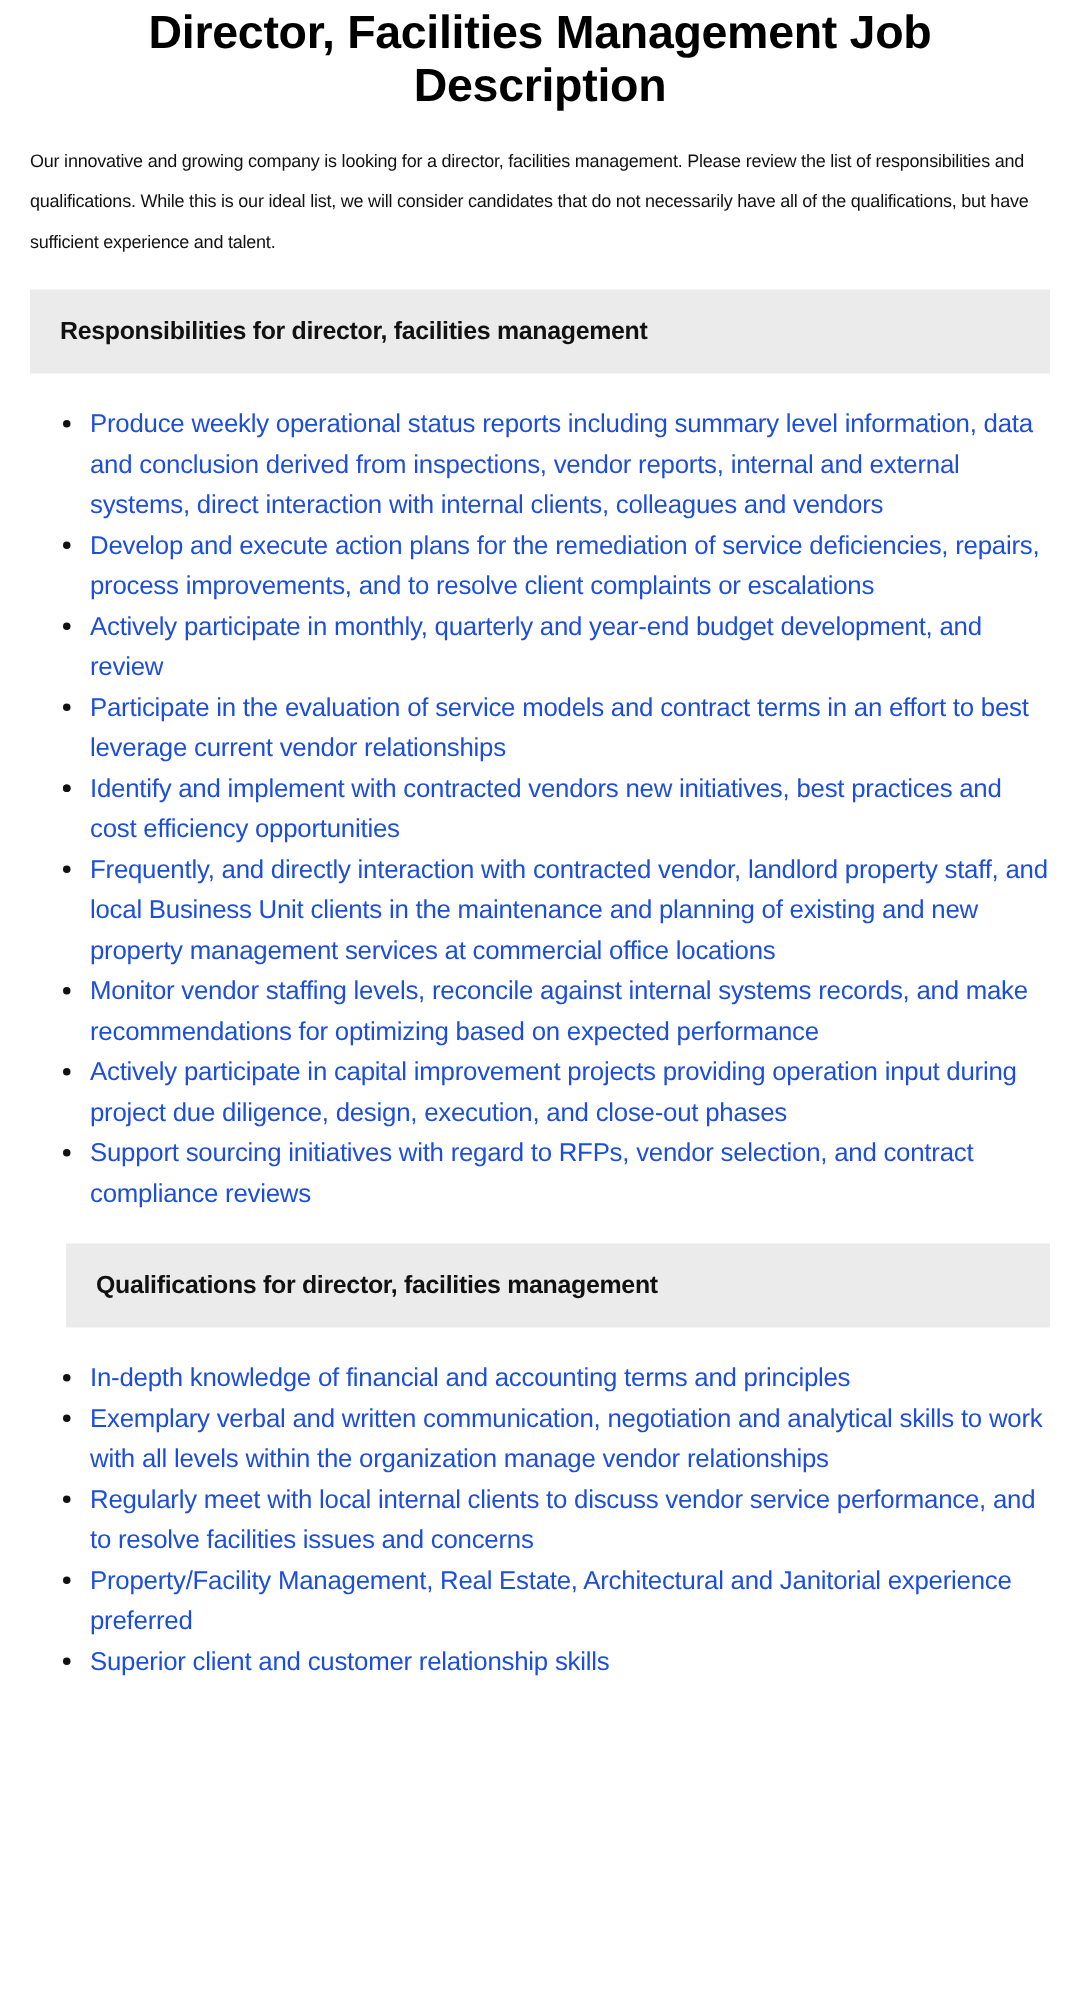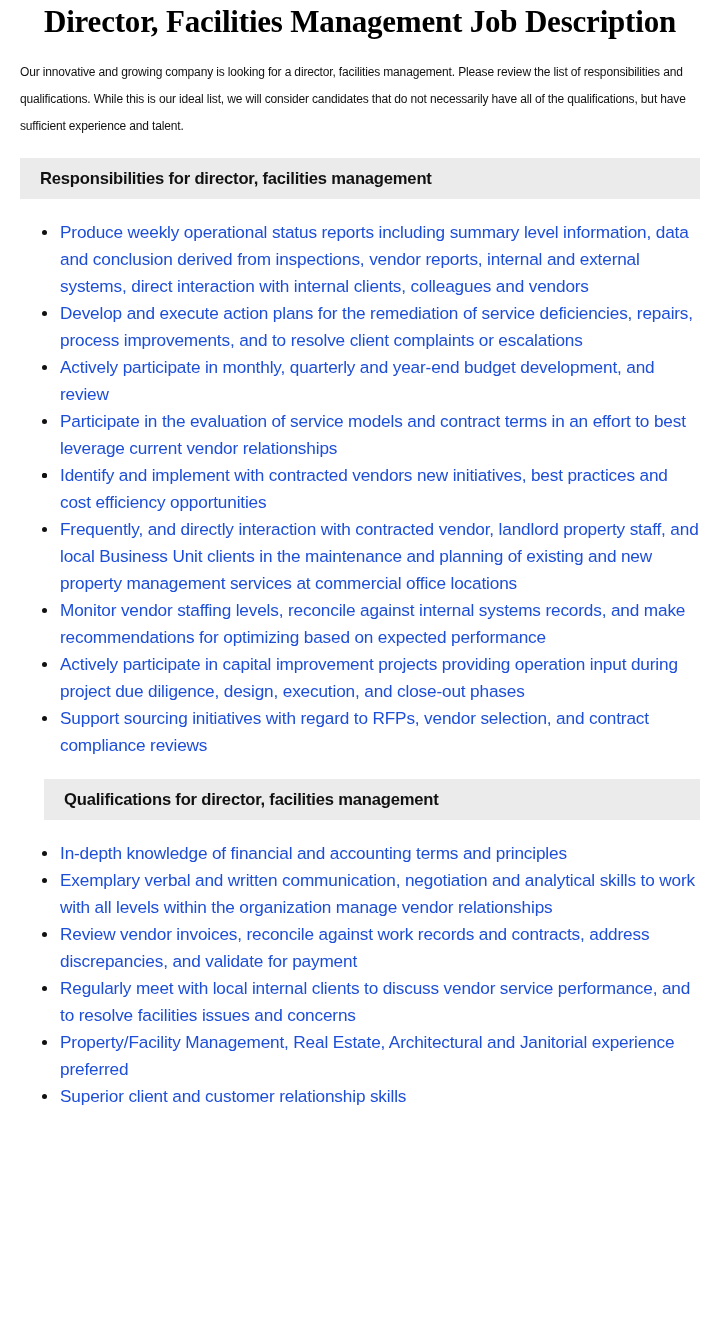--- a/index.html
+++ b/index.html
@@ -21,33 +21,32 @@
     }
     h1.title {
       margin: 0;
       padding-top: 4px;
       font-size: 31px;
       line-height: 35px;
       font-weight: bold;
       text-align: center;
       color: #000000;
       letter-spacing: -0.2px;
-      font-family: Liberation Serif, serif;
     }
     p.intro {
       margin: 20px 0 0 0;
       font-size: 12px;
       line-height: 27px;
       color: #111111;
       letter-spacing: -0.15px;
     }
     .section-header {
       margin-top: 18px;
       background: #ebebeb;
-      height: 41px;
+      height: 56px;
       box-sizing: border-box;
       padding: 0 20px;
       display: flex;
       align-items: center;
       font-size: 16.6px;
       font-weight: bold;
       color: #111111;
       letter-spacing: -0.2px;
     }
     ul.bullets {
@@ -95,18 +94,17 @@
     <li><span class="dot"></span><span>Actively participate in capital improvement projects providing operation input during project due diligence, design, execution, and close-out phases</span></li>
     <li><span class="dot"></span><span>Support sourcing initiatives with regard to RFPs, vendor selection, and contract compliance reviews</span></li>
   </ul>
 
   <div class="section-header section-qual">
     <span>Qualifications for director, facilities management</span>
   </div>
   <ul class="bullets">
     <li><span class="dot"></span><span>In-depth knowledge of financial and accounting terms and principles</span></li>
     <li><span class="dot"></span><span>Exemplary verbal and written communication, negotiation and analytical skills to work with all levels within the organization manage vendor relationships</span></li>
-    <li><span class="dot"></span><span>Review vendor invoices, reconcile against work records and contracts, address discrepancies, and validate for payment</span></li>
     <li><span class="dot"></span><span>Regularly meet with local internal clients to discuss vendor service performance, and to resolve facilities issues and concerns</span></li>
     <li><span class="dot"></span><span>Property/Facility Management, Real Estate, Architectural and Janitorial experience preferred</span></li>
     <li><span class="dot"></span><span>Superior client and customer relationship skills</span></li>
   </ul>
 </div>
 
 </body></html>

